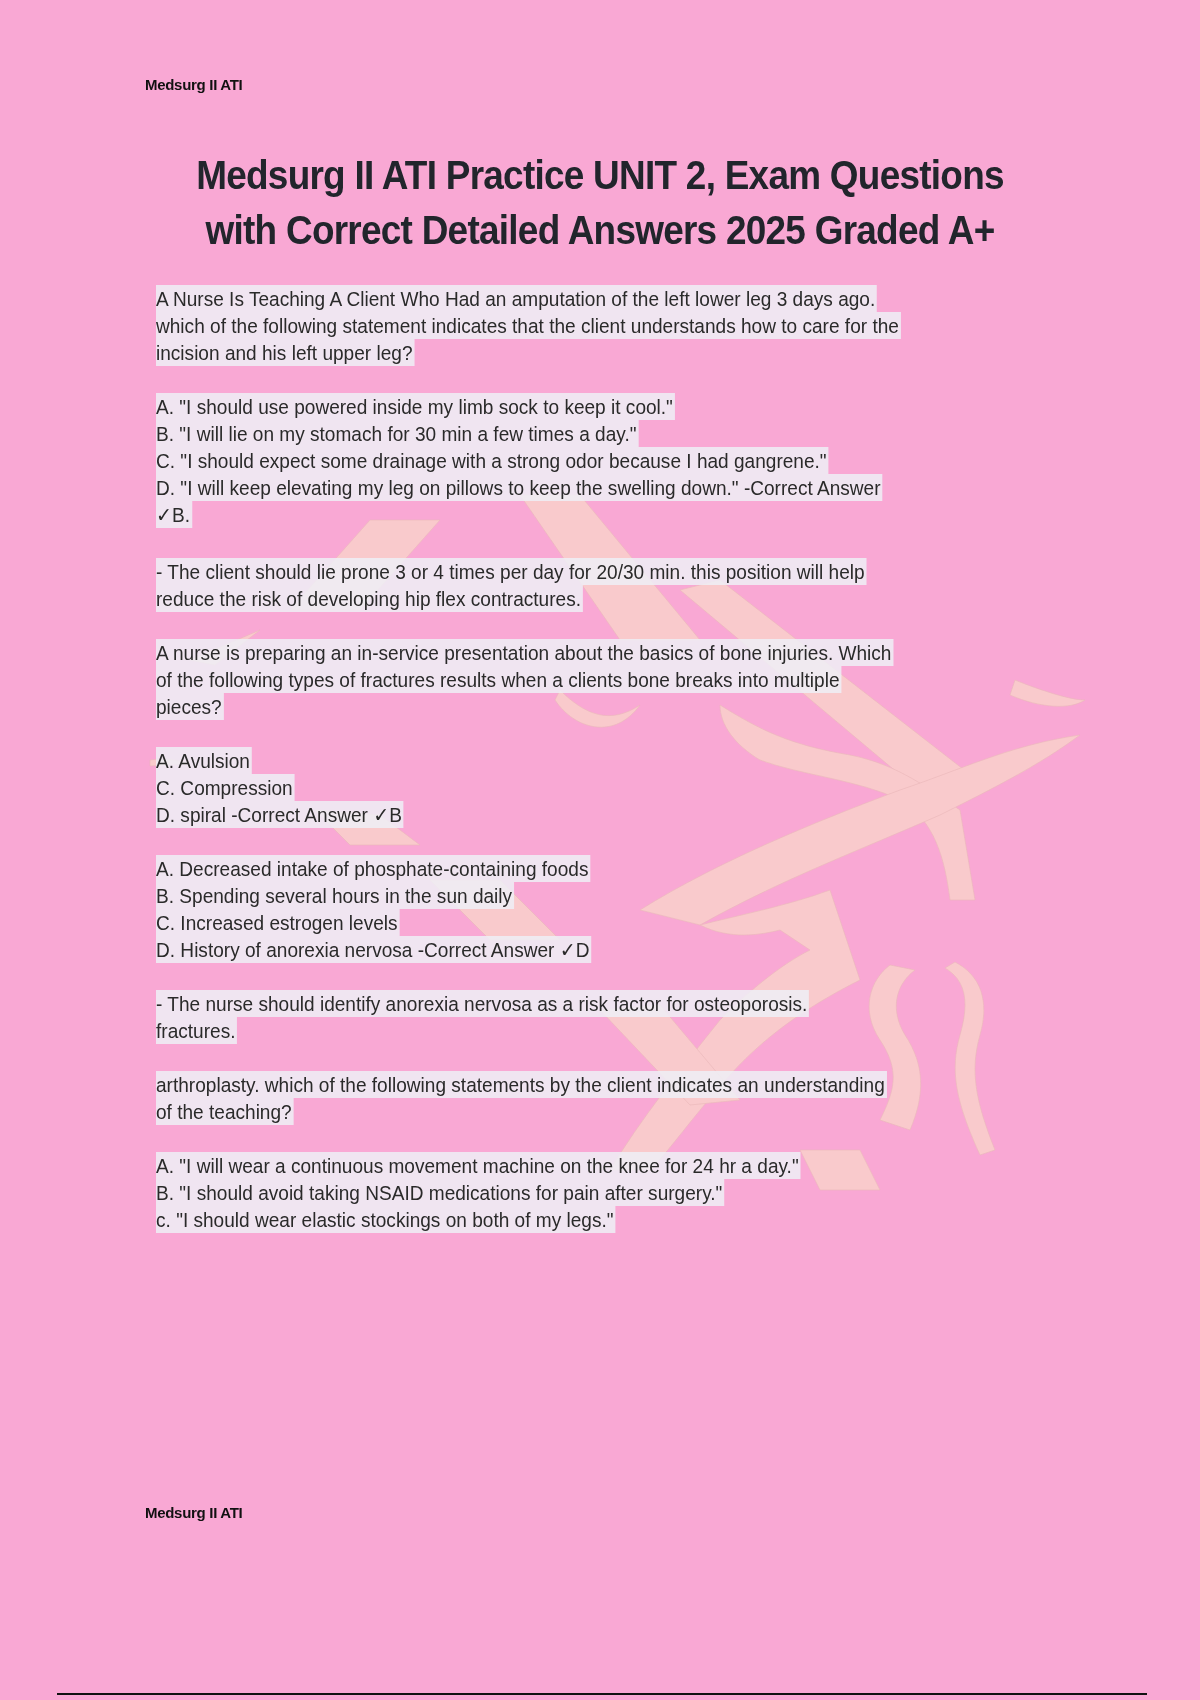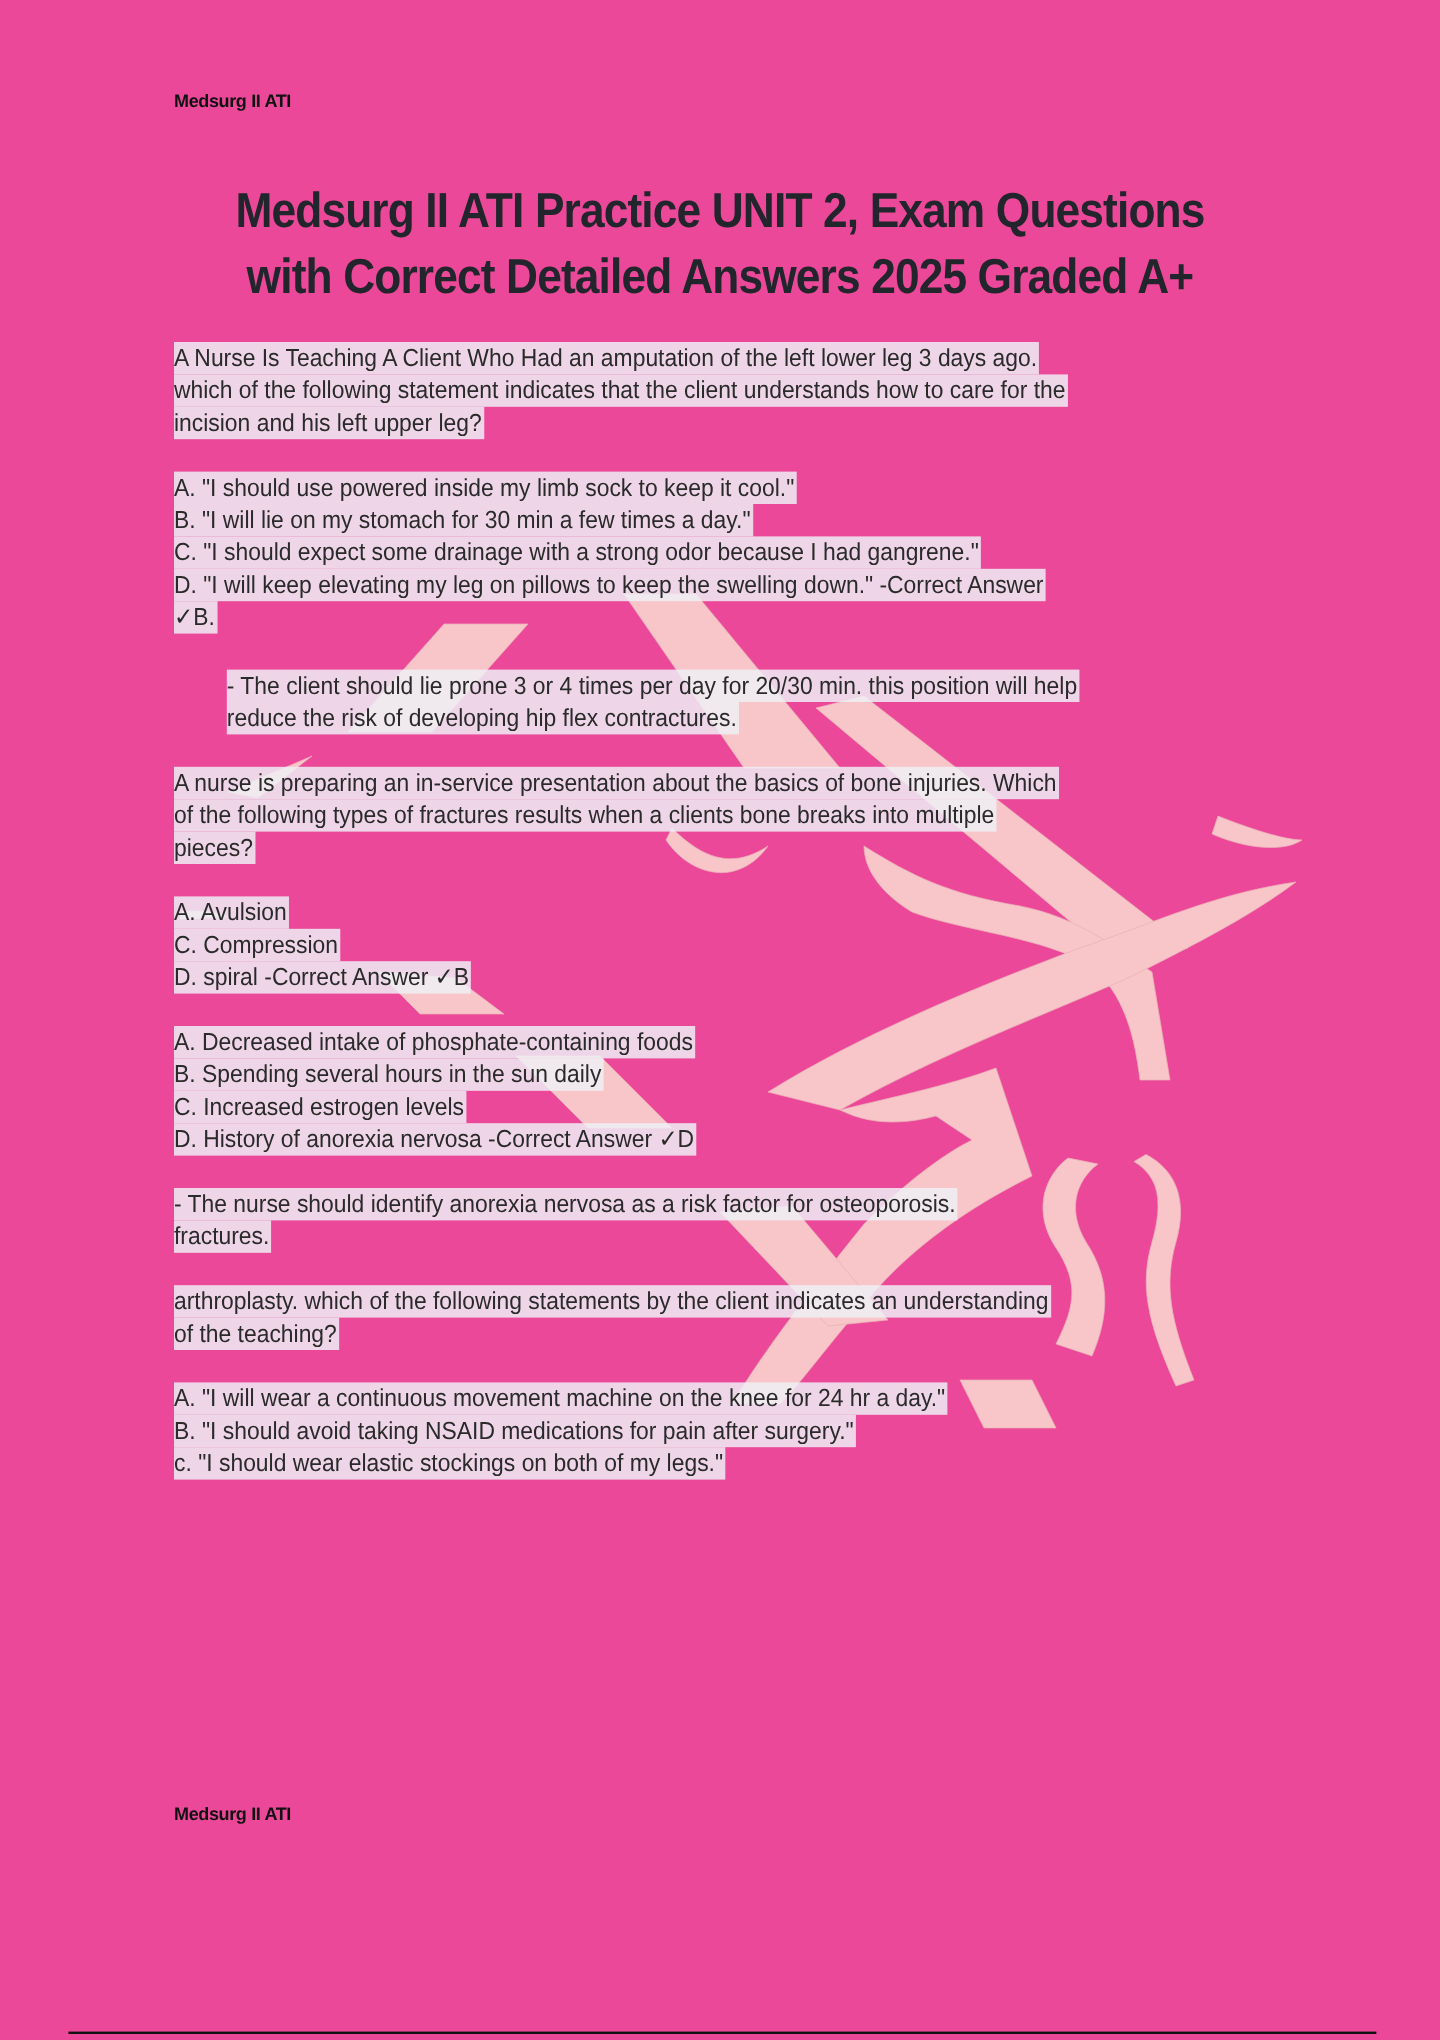--- a/index.html
+++ b/index.html
@@ -1,33 +1,33 @@
 <!DOCTYPE html>
 <html><head>
 <meta charset="utf-8">
 <style>
   html, body { margin: 0; padding: 0; background: #ffffff; }
   body { width: 1200px; height: 1700px; position: relative; overflow: hidden; }
-  .page { position: absolute; left: 0; top: 0; width: 1200px; height: 1700px; background: #ec4899; }
+  .page { position: absolute; left: 0; top: 0; width: 1200px; height: 1700px; background: #f9a8d4; }
   .watermark { position: absolute; left: 0; top: 0; width: 1200px; height: 1700px; pointer-events: none; z-index: 0; }
   .header, .footer {
     position: absolute; left: 145px;
     font-family: "Liberation Sans", sans-serif; font-weight: bold; font-size: 15px;
     color: #111; letter-spacing: -0.3px; z-index: 2;
   }
   .header { top: 76px; }
   .footer { top: 1504px; }
   .title {
     position: absolute; left: 130px; width: 940px; top: 148px;
     font-family: "Liberation Sans", sans-serif; font-weight: bold; font-size: 41px;
     line-height: 55px; text-align: center; color: #22252c; letter-spacing: -0.8px;
     transform: scaleX(0.9); transform-origin: center top; z-index: 2;
   }
   .content {
-    position: absolute; left: 145px; top: 285px; width: 960px; z-index: 2;
+    position: absolute; left: 156px; top: 285px; width: 960px; z-index: 2;
     font-family: "Liberation Sans", sans-serif; font-size: 20.5px; line-height: 27px;
     color: #2a2a2a;
   }
   .block { margin: 0 0 27px 0; }
   .line { display: block; white-space: nowrap; }
   .hl { background: rgba(238, 240, 246, 0.85); padding: 0 2px 0 0; }
   .narrow { transform: scaleX(0.93); transform-origin: left center; display: inline-block; }
   .rule {
     position: absolute; left: 57px; width: 1090px; top: 1693px; height: 2px;
     background: #111; z-index: 2;
@@ -87,21 +87,21 @@
       <span class="line"><span class="hl narrow">which of the following statement indicates that the client understands how to care for the</span></span>
       <span class="line"><span class="hl narrow">incision and his left upper leg?</span></span>
     </div>
     <div class="block" style="margin-bottom:22px;">
       <span class="line"><span class="hl narrow">A. "I should use powered inside my limb sock to keep it cool."</span></span>
       <span class="line"><span class="hl narrow">B. "I will lie on my stomach for 30 min a few times a day."</span></span>
       <span class="line"><span class="hl narrow">C. "I should expect some drainage with a strong odor because I had gangrene."</span></span>
       <span class="line"><span class="hl narrow">D. "I will keep elevating my leg on pillows to keep the swelling down." -Correct Answer</span></span>
       <span class="line"><span class="hl narrow">✓B.</span></span>
     </div>
-    <div class="block" style="margin-top:30px;margin-left:44px;">
+    <div class="block" style="margin-top:30px;">
       <span class="line"><span class="hl narrow">- The client should lie prone 3 or 4 times per day for 20/30 min. this position will help</span></span>
       <span class="line"><span class="hl narrow">reduce the risk of developing hip flex contractures.</span></span>
     </div>
 
     <div class="block">
       <span class="line"><span class="hl narrow">A nurse is preparing an in-service presentation about the basics of bone injuries. Which</span></span>
       <span class="line"><span class="hl narrow">of the following types of fractures results when a clients bone breaks into multiple</span></span>
       <span class="line"><span class="hl narrow">pieces?</span></span>
     </div>
     <div class="block">

